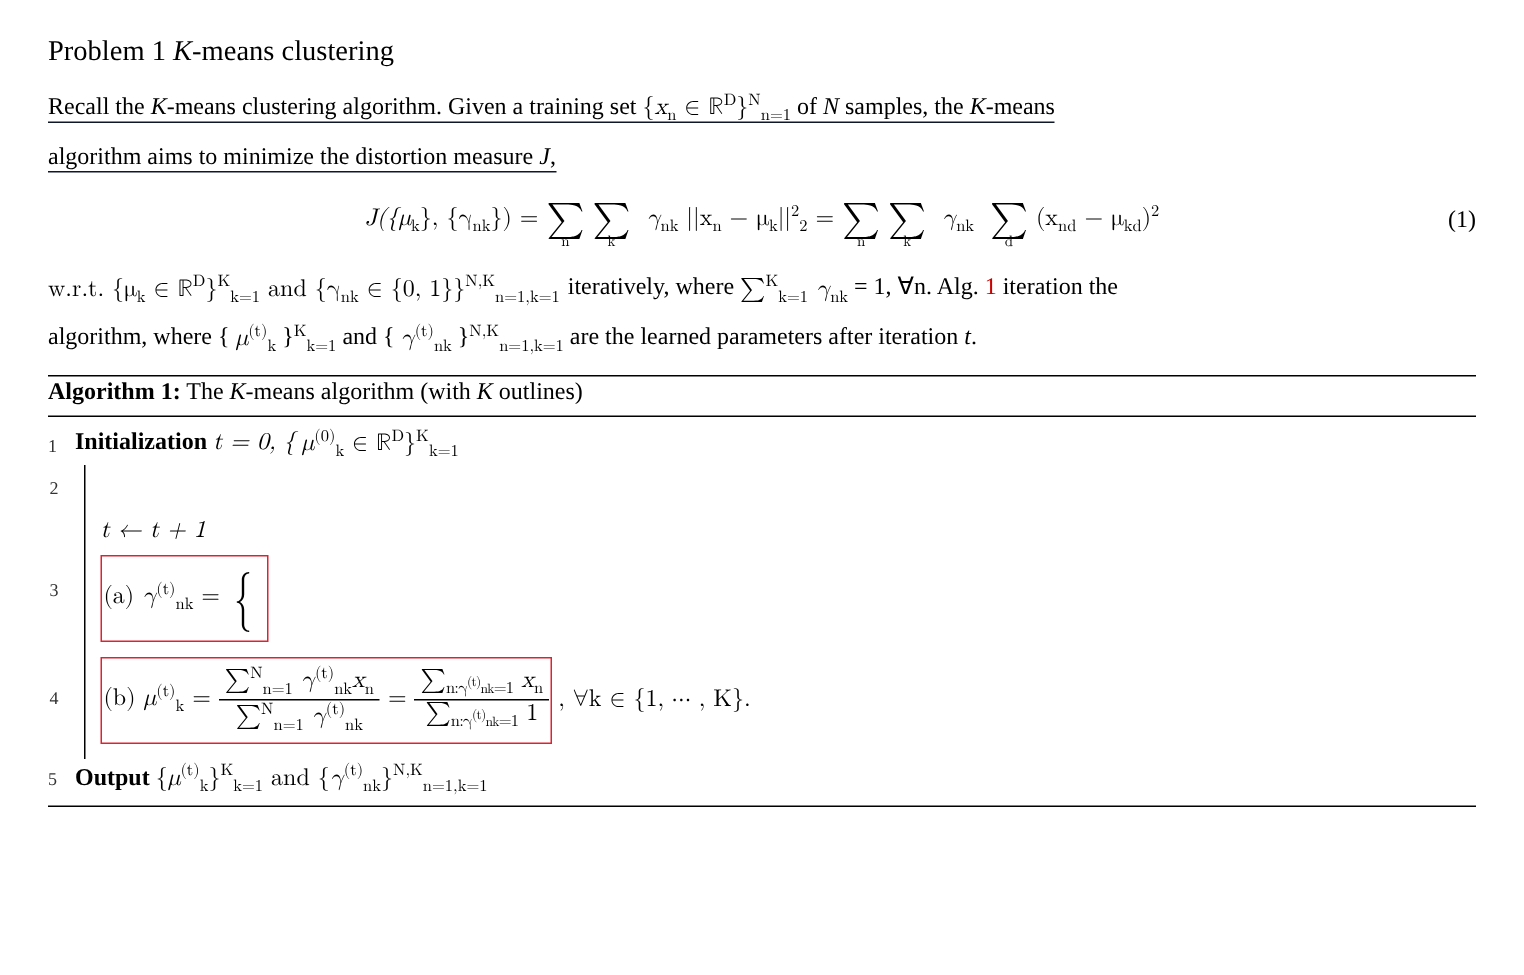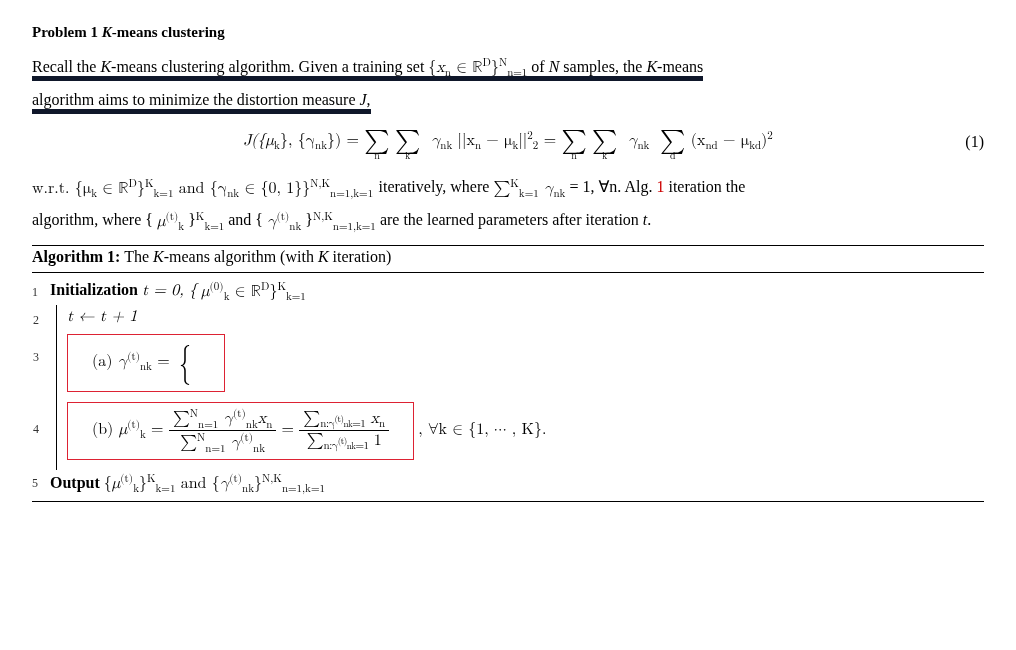--- a/index.html
+++ b/index.html
@@ -5,25 +5,25 @@
   body {
     font-family: "Palatino Linotype", "Book Antiqua", Palatino, serif;
     font-size: 16px;
     margin: 0;
     padding: 24px 32px;
     color: #000;
     background: #fff;
     width: 1016px;
     box-sizing: border-box;
   }
-  .title { font-size: 15px; font-weight: bold; margin-bottom: 14px; }
+  .title { font-size: 19px; font-weight: normal; margin-bottom: 14px; }
   .italic { font-style: italic; }
   .para { margin-bottom: 6px; line-height:1.5; }
   .underline-blue {
-    border-bottom: 5px solid #0f172a;
+    border-bottom: 1px solid #0f172a;
     padding-bottom: 1px;
     margin-top: 12px;
   }
   .eqrow {
     display: flex;
     align-items: center;
     justify-content: center;
     position: relative;
     margin: 10px 0 14px 0;
   }
@@ -32,21 +32,21 @@
   .frac { display: inline-block; text-align: center; vertical-align: middle; }
   .frac .num { display: block; border-bottom: 1px solid #000; padding: 0 4px; }
   .frac .den { display: block; padding: 0 4px; }
   .sub { font-size: 11px; vertical-align: sub; }
   .sup { font-size: 11px; vertical-align: super; }
   .hr { border: none; border-top: 1px solid #000; margin: 6px 0; }
   .hr-thick { border: none; border-top: 1.6px solid #000; margin: 10px 0 2px 0; }
   .algline { display: flex; align-items: flex-start; margin: 2px 0; }
   .lineno { width: 18px; font-size: 12px; color: #333; padding-top: 6px;}
   .vbar { border-left: 1px solid #000; margin-left: 6px; padding-left: 10px; }
-  .redbox { border: 1.3px solid #d23; padding: 4px 24px; margin: 4px 0; display: inline-block; }
+  .redbox { border: 1.3px solid #d23; padding: 4px 1px; margin: 4px 0; display: inline-block; }
   .lbrace {
     font-size: 40px; display: inline-block; vertical-align: middle;
     transform: scaleX(0.6);
   }
   .cases { display: inline-block; vertical-align: middle; }
   .cases .row { display:block; text-align:left; line-height:1.4; }
   .sumblock { display:inline-block; text-align:center; vertical-align:middle; line-height:1;}
   .sumblock .top{display:block;font-size:10px;}
   .sumblock .mid{display:block;font-size:24px;line-height:0.8;}
   .sumblock .bot{display:block;font-size:10px;}
@@ -105,40 +105,40 @@
   <span class="math"><span class="italic">μ</span><span class="sup">(t)</span><span class="sub">k</span></span>
   <span>}</span><span class="math"><span class="sup">K</span><span class="sub">k=1</span></span>
   <span> and {</span>
   <span class="math"><span class="italic">γ</span><span class="sup">(t)</span><span class="sub">nk</span></span>
   <span>}</span><span class="math"><span class="sup">N,K</span><span class="sub">n=1,k=1</span></span>
   <span> are the learned parameters after iteration </span><span class="italic">t</span><span>.</span>
 </div>
 
 <hr class="hr-thick">
 <div style="margin:2px 0;">
-  <b>Algorithm 1:</b><span> The </span><span class="italic">K</span><span>-means algorithm (with </span><span class="italic">K</span><span> iteration)</span>
+  <b>Algorithm 1:</b><span> The </span><span class="italic">K</span><span>-means algorithm (with </span><span class="italic">K</span><span> outlines)</span>
 </div>
 <hr class="hr">
 
 <div class="algline">
   <div class="lineno">1</div>
   <div>
     <b>Initialization </b>
     <span class="math italic">t = 0, {</span>
     <span class="math"><span class="italic">μ</span><span class="sup">(0)</span><span class="sub">k</span><span> ∈ ℝ</span><span class="sup">D</span><span>}</span><span class="sup">K</span><span class="sub">k=1</span></span>
   </div>
 </div>
 
 <div style="display:flex;">
   <div style="width:18px;"></div>
   <div class="vbar" style="flex:0 0 auto; padding-bottom:4px;">
 
     <div class="algline" style="margin-left:-34px;">
       <div class="lineno">2</div>
-      <div style="padding-left:16px;"><span class="math italic">t ← t + 1</span></div>
+      <div style="padding-left:16px;margin-top:33px;"><span class="math italic">t ← t + 1</span></div>
     </div>
 
     <div class="algline" style="margin-left:-34px;">
       <div class="lineno" style="padding-top:20px;">3</div>
       <div style="padding-left:16px;">
         <div class="redbox">
           <span class="math">
             <span>(a) </span><span class="italic">γ</span><span class="sup">(t)</span><span class="sub">nk</span><span> = </span>
             <span class="lbrace">{</span>
             <span class="cases">

